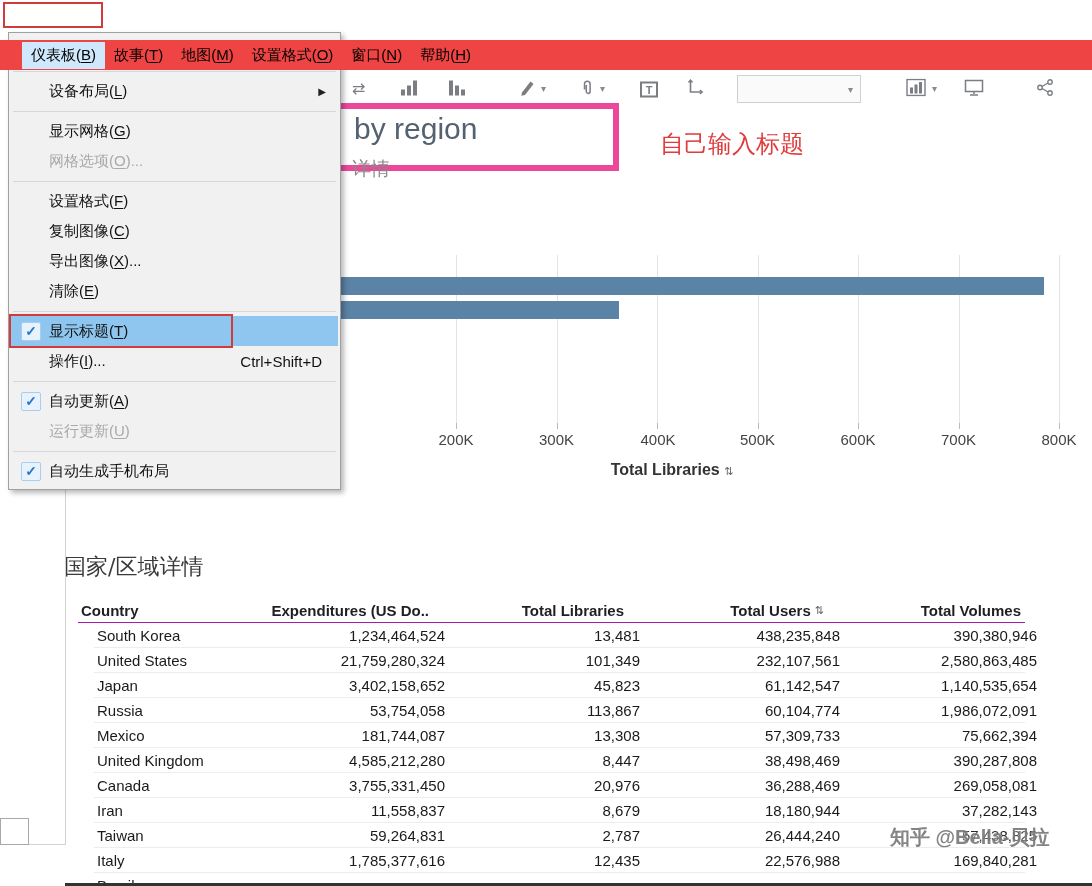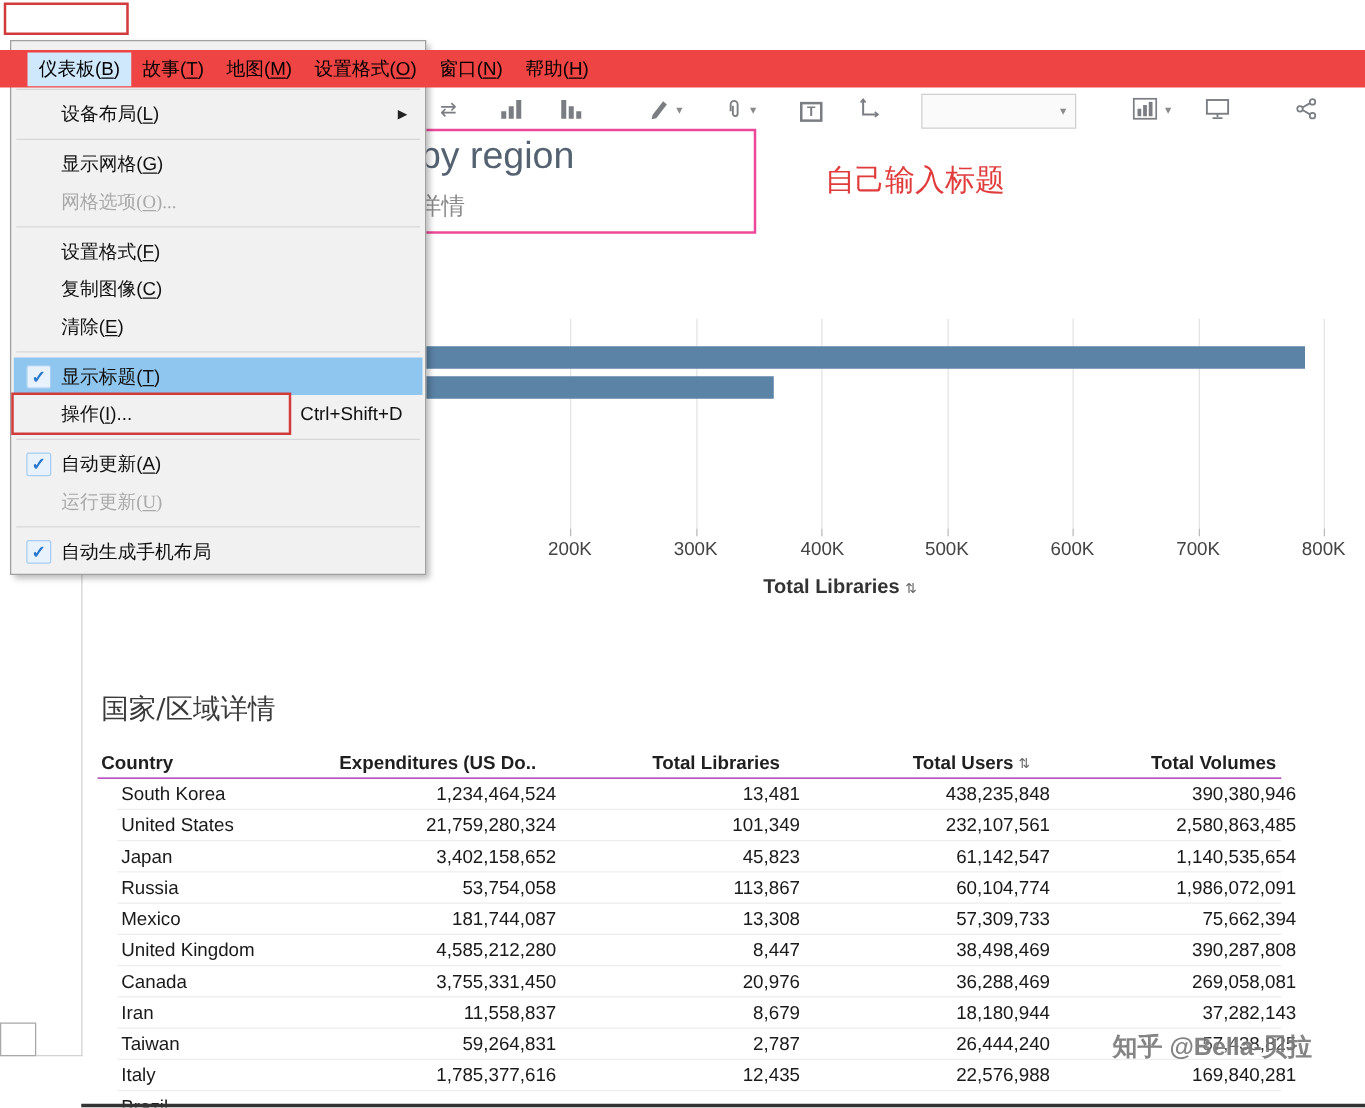--- a/index.html
+++ b/index.html
@@ -19,54 +19,54 @@
   .ticon{position:absolute;top:59px;transform:translateY(-50%);color:#7a7d82;font-size:16px;line-height:1;}
   .caret{font-size:10px;color:#8a8a8a;}
   .tbox{display:inline-block;width:18px;height:16px;border:2px solid #7a7d82;color:#7a7d82;font-size:11px;font-weight:bold;text-align:center;line-height:12px;}
   .fitbox{position:absolute;left:737px;top:45px;width:124px;height:28px;border:1px solid #d0d0d0;background:#fafafa;display:flex;align-items:center;justify-content:space-between;padding:0 7px;color:#999;}
 
   
   .dashboard{position:absolute;inset:0;z-index:1;}
   .left-pane{position:absolute;left:0;top:30px;width:66px;height:815px;background:#fff;border-right:1px solid #d2d2d2;border-bottom:1px solid #d2d2d2;z-index:1;}
   .corner-box{position:absolute;left:0;top:818px;width:29px;height:27px;background:#fff;border:1px solid #a8a8a8;z-index:3;}
 
-  .title-widget{position:absolute;left:248px;top:103px;width:357px;height:84px;border:2px solid #ec4899;z-index:5;background:transparent;}
+  .title-widget{position:absolute;left:262px;top:103px;width:357px;height:68px;border:6px solid #ec4899;z-index:5;background:transparent;}
   .tw-title{position:absolute;left:86px;top:3px;font-size:30px;color:#546170;}
   .tw-sub{position:absolute;left:84px;top:47px;font-size:19px;color:#8a8a8a;}
   .note{position:absolute;left:660px;top:128px;font-size:24px;font-weight:400;color:#e03c3c;z-index:5;}
 
   
   .chart{position:absolute;left:0;top:250px;width:1092px;height:236px;margin-left:32px;}
   .grids,.bars,.xticks{position:absolute;inset:0;}
   .gridline{position:absolute;top:5px;height:168px;width:1px;background:#e4e4e4;}
   .gridline::after{content:"";position:absolute;left:0;bottom:-6px;height:6px;width:1px;background:#b9b9b9;}
   .bar{position:absolute;left:223px;height:18px;}
   .bars .bar:nth-child(1){top:27px;}
   .bars .bar:nth-child(2){top:51px;}
   .xtick{position:absolute;top:181px;width:64px;margin-left:-32px;text-align:center;font-size:15px;color:#444;}
   .axis-label{position:absolute;top:211px;left:640px;transform:translateX(-50%);font-size:16px;font-weight:bold;color:#333;white-space:nowrap;}
   .sorticon{font-size:11px;color:#666;font-weight:normal;}
 
   
   .table-section{position:absolute;left:0;top:540px;width:1092px;height:346px;}
-  .table-title{position:absolute;left:81px;top:12px;font-size:22px;color:#3a3a3a;font-family:"DejaVu Serif",serif;}
+  .table-title{position:absolute;left:64px;top:12px;font-size:22px;color:#3a3a3a;font-family:"DejaVu Serif",serif;}
   .tbl{position:absolute;left:78px;top:58px;width:947px;}
   .thead,.trow{display:grid;grid-template-columns:153px 200px 195px 200px 197px;align-items:center;height:25px;}
   .thead{font-weight:bold;border-bottom:1px solid #a21caf;color:#1f1f1f;}
   .trow{border-bottom:1px solid #ededed;color:#1a1a1a;margin-left:16px;}
   .cell{font-size:15px;padding-left:3px;white-space:nowrap;}
   .cell.num{text-align:right;padding-right:2px;}
   .hc.users{display:flex;justify-content:flex-end;align-items:center;gap:4px;}
   .bottom-edge{position:absolute;left:65px;top:883px;width:1027px;height:3px;background:#333;z-index:6;}
 
   
   .menu{position:absolute;left:8px;top:32px;width:333px;background:#f1f1f1;border:1px solid #a0a0a0;box-shadow:3px 3px 5px rgba(0,0,0,.28);z-index:10;padding:3px 2px;}
   .mi{position:relative;height:30px;display:flex;align-items:center;padding:0 10px 0 38px;font-size:15px;color:#111;}
   .mi.highlighted{background:#8ec6f0;}
-  .mi.disabled{color:#a9a9a9;font-family:Liberation Serif, serif;}
+  .mi.disabled{color:#a9a9a9;}
   .mi.sep{margin-bottom:10px;}
   .mi.sep::after{content:"";position:absolute;left:2px;right:2px;bottom:-6px;height:1px;background:#d7d7d7;}
   .gutter{position:absolute;left:8px;width:24px;text-align:center;}
   .mi-check{visibility:hidden;display:inline-block;color:#2577d0;font-weight:bold;font-size:14px;background:#e7f2fc;border:1px solid #a8cdf0;border-radius:2px;padding:0 3px;line-height:17px;}
   .mi.checked .mi-check{visibility:visible;}
   .mi-icon{display:none;color:#555;font-size:16px;}
   .mi.hasicon .mi-icon{display:inline;}
   .mi-shortcut{margin-left:auto;padding-right:6px;}
   .mi-arrow{position:absolute;right:12px;display:none;font-size:10px;color:#222;}
   .mi.submenu .mi-arrow{display:block;}
@@ -368,20 +368,29 @@
       <div class="mi">
         <span class="gutter">
           <span class="mi-check">✓</span>
           
         </span>
         <span class="mi-label"><span>复制图像</span><span class="mn-group"><span>(</span><span class="mn">C</span><span>)</span></span><span></span></span>
         <span class="mi-shortcut"></span>
 
       </div>
 
+      <div class="mi">
+        <span class="gutter">
+          <span class="mi-check">✓</span>
+          
+        </span>
+        <span class="mi-label"><span>导出图像</span><span class="mn-group"><span>(</span><span class="mn">X</span><span>)</span></span><span>...</span></span>
+        <span class="mi-shortcut"></span>
+
+      </div>
 
       <div class="mi sep">
         <span class="gutter">
           <span class="mi-check">✓</span>
           
         </span>
         <span class="mi-label"><span>清除</span><span class="mn-group"><span>(</span><span class="mn">E</span><span>)</span></span><span></span></span>
         <span class="mi-shortcut"></span>
 
       </div>

